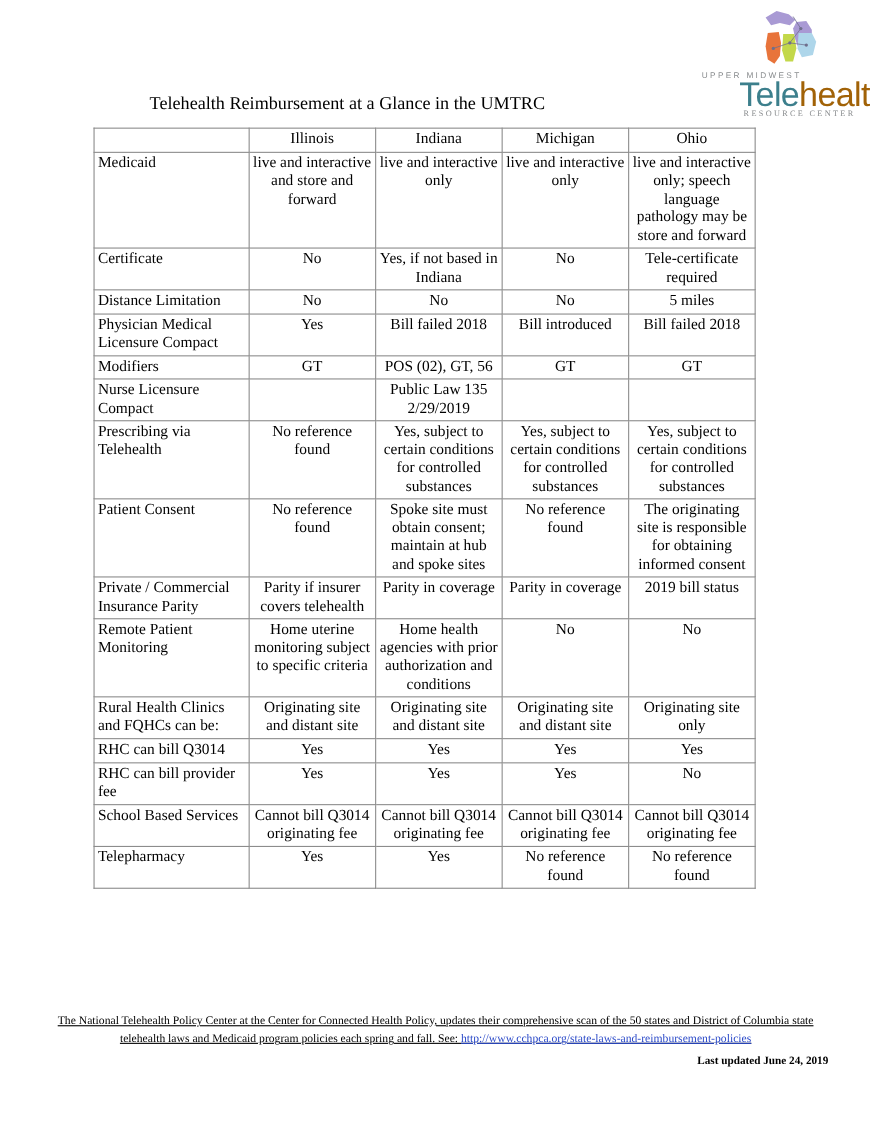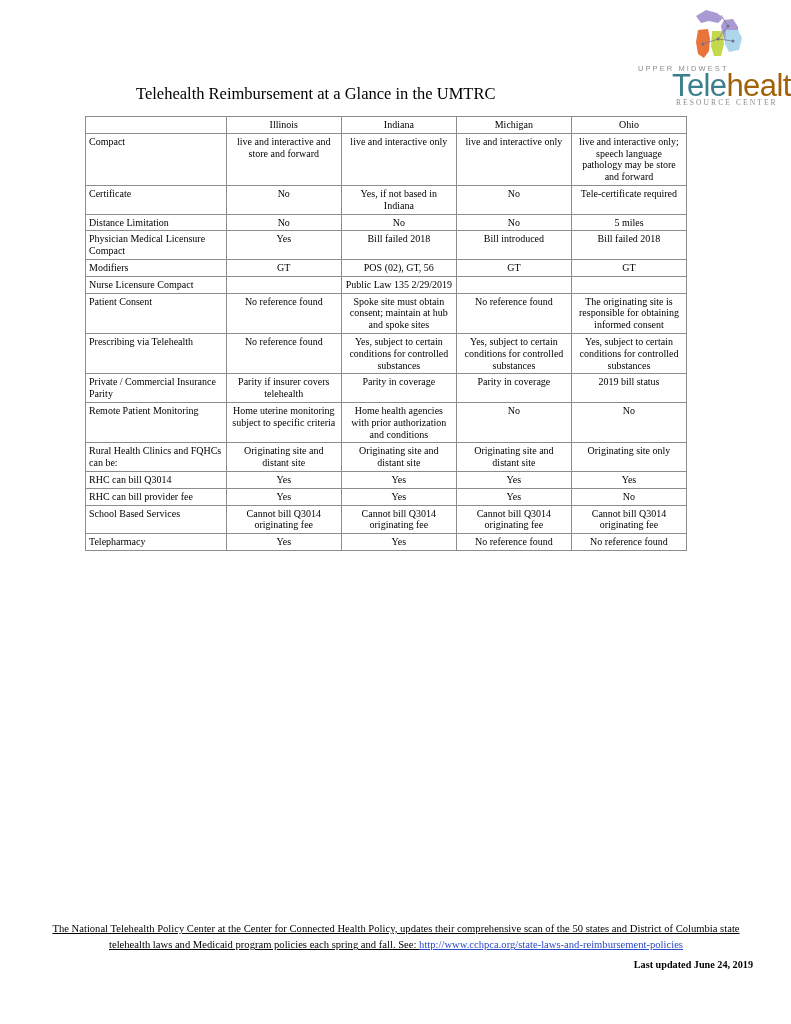--- a/index.html
+++ b/index.html
@@ -73,21 +73,21 @@
   }
 
   
   .glance-table {
     position: absolute;
     top: 116px;
     left: 85px;
     width: 602px;
     border-collapse: collapse;
     table-layout: fixed;
-    font-size: 10px;
+    font-size: 14px;
     line-height: 1.18;
     border-radius: 29px;
   }
   .glance-table td, .glance-table th {
     border: 1px solid #8c8c8c;
     padding: 2px 3px;
     vertical-align: top;
     font-weight: normal;
   }
   .col-label   { width: 137px; }
@@ -169,21 +169,21 @@
     <tr>
       <th class="head-blank"></th>
       <th class="head-state">Illinois</th>
       <th class="head-state">Indiana</th>
       <th class="head-state">Michigan</th>
       <th class="head-state">Ohio</th>
     </tr>
   </thead>
   <tbody>
       <tr>
-        <td class="cell-label">Compact</td>
+        <td class="cell-label">Medicaid</td>
         <td class="cell-value vmid">live and interactive and store and forward</td>
         <td class="cell-value vmid">live and interactive only</td>
         <td class="cell-value vmid">live and interactive only</td>
         <td class="cell-value vmid">live and interactive only; speech language pathology may be store and forward</td>
       </tr>
       <tr>
         <td class="cell-label">Certificate</td>
         <td class="cell-value vmid">No</td>
         <td class="cell-value vmid">Yes, if not based in Indiana</td>
         <td class="cell-value vmid">No</td>
@@ -211,32 +211,32 @@
         <td class="cell-value vmid">GT</td>
       </tr>
       <tr>
         <td class="cell-label">Nurse Licensure Compact</td>
         <td class="cell-value vmid"></td>
         <td class="cell-value vmid">Public Law 135 2/29/2019</td>
         <td class="cell-value vmid"></td>
         <td class="cell-value vmid"></td>
       </tr>
       <tr>
-        <td class="cell-label">Patient Consent</td>
-        <td class="cell-value vmid">No reference found</td>
-        <td class="cell-value vmid">Spoke site must obtain consent; maintain at hub and spoke sites</td>
-        <td class="cell-value vmid">No reference found</td>
-        <td class="cell-value vmid">The originating site is responsible for obtaining informed consent</td>
-      </tr>
-      <tr>
         <td class="cell-label">Prescribing via Telehealth</td>
         <td class="cell-value vmid">No reference found</td>
         <td class="cell-value vmid">Yes, subject to certain conditions for controlled substances</td>
         <td class="cell-value vmid">Yes, subject to certain conditions for controlled substances</td>
         <td class="cell-value vmid">Yes, subject to certain conditions for controlled substances</td>
+      </tr>
+      <tr>
+        <td class="cell-label">Patient Consent</td>
+        <td class="cell-value vmid">No reference found</td>
+        <td class="cell-value vmid">Spoke site must obtain consent; maintain at hub and spoke sites</td>
+        <td class="cell-value vmid">No reference found</td>
+        <td class="cell-value vmid">The originating site is responsible for obtaining informed consent</td>
       </tr>
       <tr>
         <td class="cell-label">Private / Commercial Insurance Parity</td>
         <td class="cell-value vmid">Parity if insurer covers telehealth</td>
         <td class="cell-value vmid">Parity in coverage</td>
         <td class="cell-value vmid">Parity in coverage</td>
         <td class="cell-value vmid">2019 bill status</td>
       </tr>
       <tr>
         <td class="cell-label">Remote Patient Monitoring</td>

